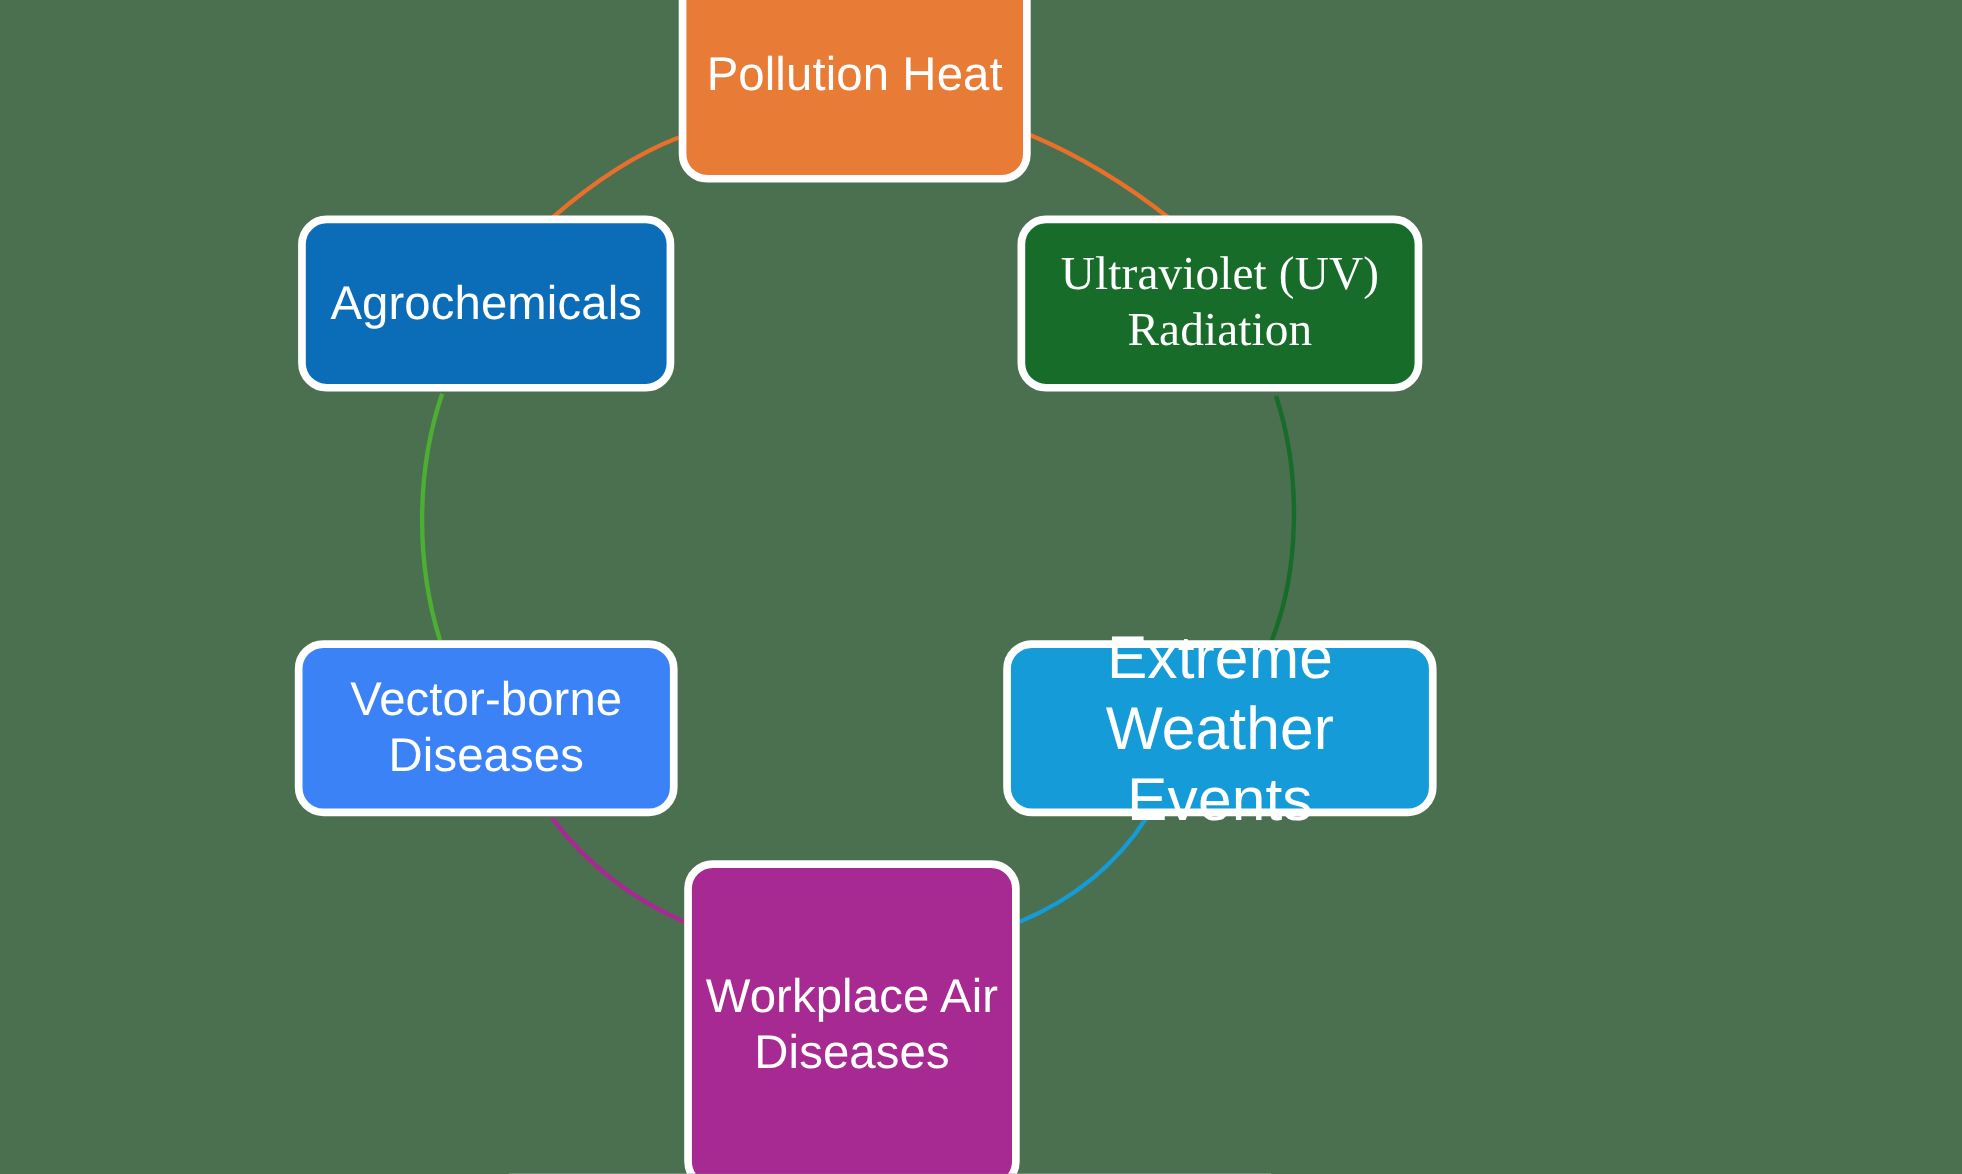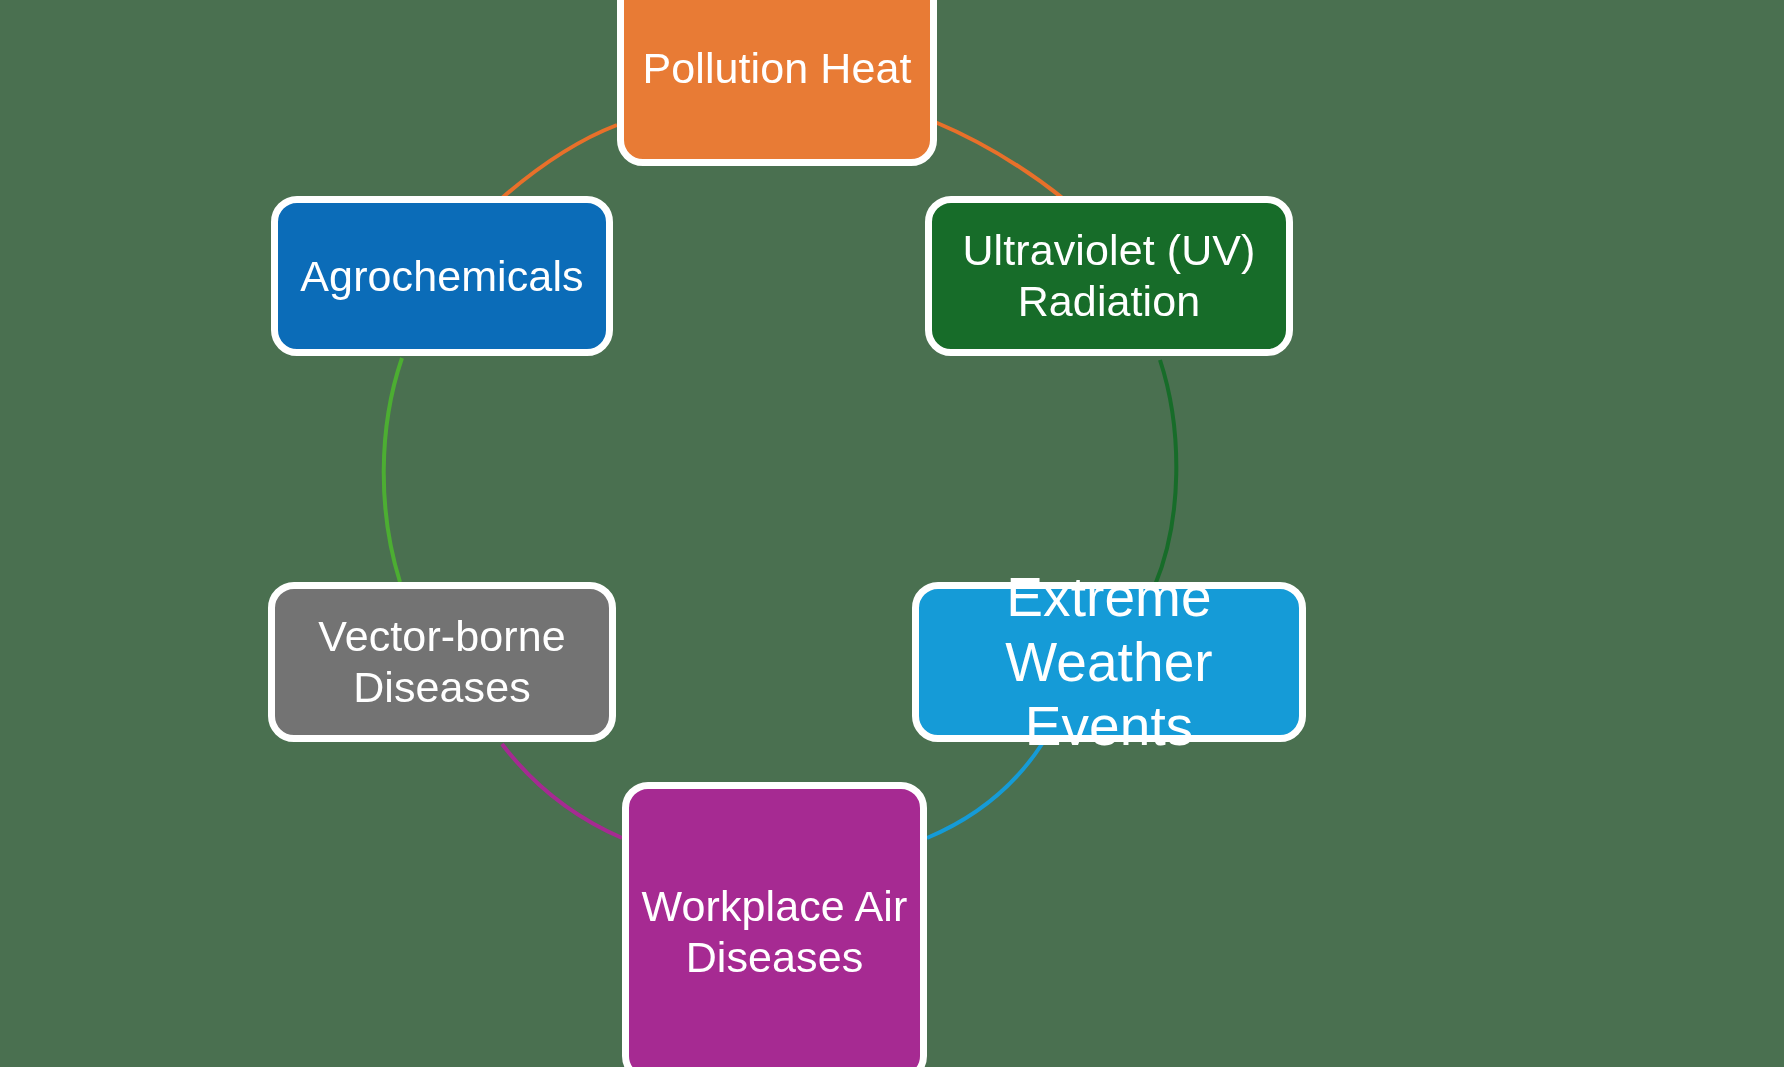--- a/index.html
+++ b/index.html
@@ -48,20 +48,21 @@
     white-space: pre-line;
   }
   
   #node-excessive-heat {
     left: 617px;  top: -30px;  width: 320px; height: 196px;
     font-size: 43px;
   }
   #node-uv-radiation {
     left: 925px; top: 196px; width: 368px; height: 160px;
     font-size: 43px;
+    font-family: Liberation Serif, serif;
   }
   #node-extreme-weather {
     left: 912px; top: 582px; width: 394px; height: 160px;
     font-size: 55px;
   }
   #node-workplace-air {
     left: 622px; top: 782px; width: 305px; height: 300px;
     font-size: 43px;
   }
   #node-vector-borne {
@@ -100,21 +101,21 @@
   <div class="node" id="node-extreme-weather" style="background:#159bd7">
     <span class="node-label">Extreme Weather
 Events</span>
   </div>
 
   <div class="node" id="node-workplace-air" style="background:#a62a92">
     <span class="node-label">Workplace Air
 Diseases</span>
   </div>
 
-  <div class="node" id="node-vector-borne" style="background:#737373">
+  <div class="node" id="node-vector-borne" style="background:#3b82f6">
     <span class="node-label">Vector-borne
 Diseases</span>
   </div>
 
   <div class="node" id="node-agrochemicals" style="background:#0b6cb8">
     <span class="node-label">Agrochemicals</span>
   </div>
 
 </div>
 

